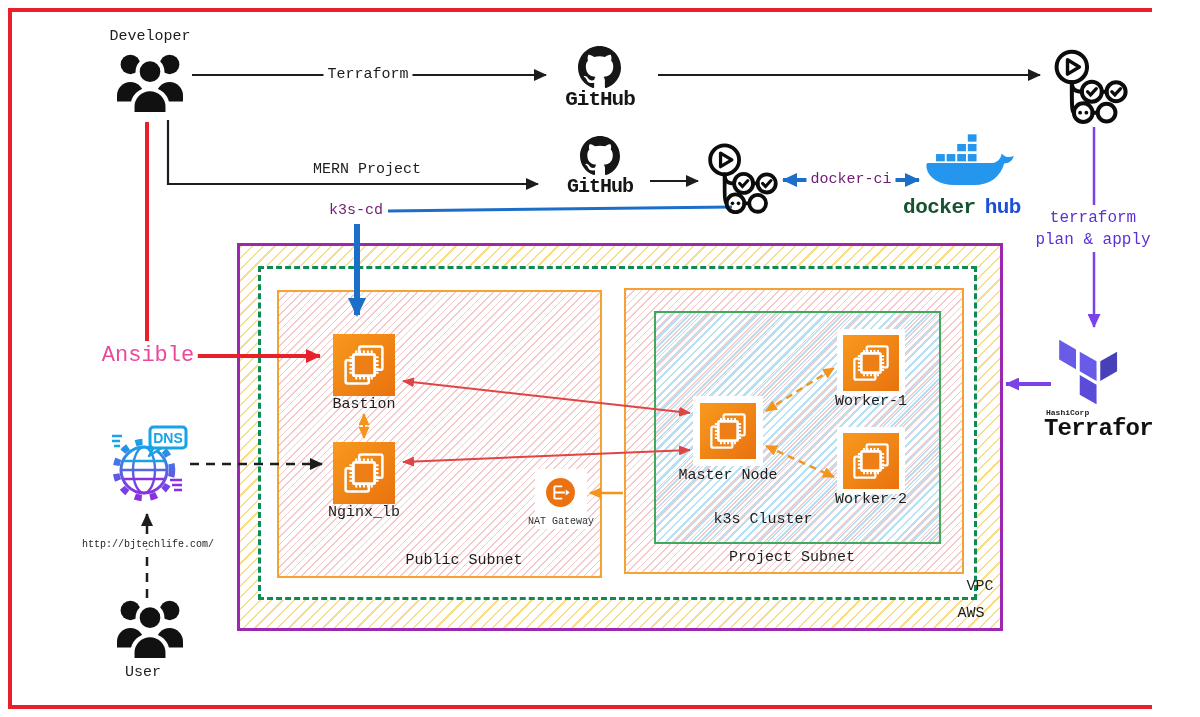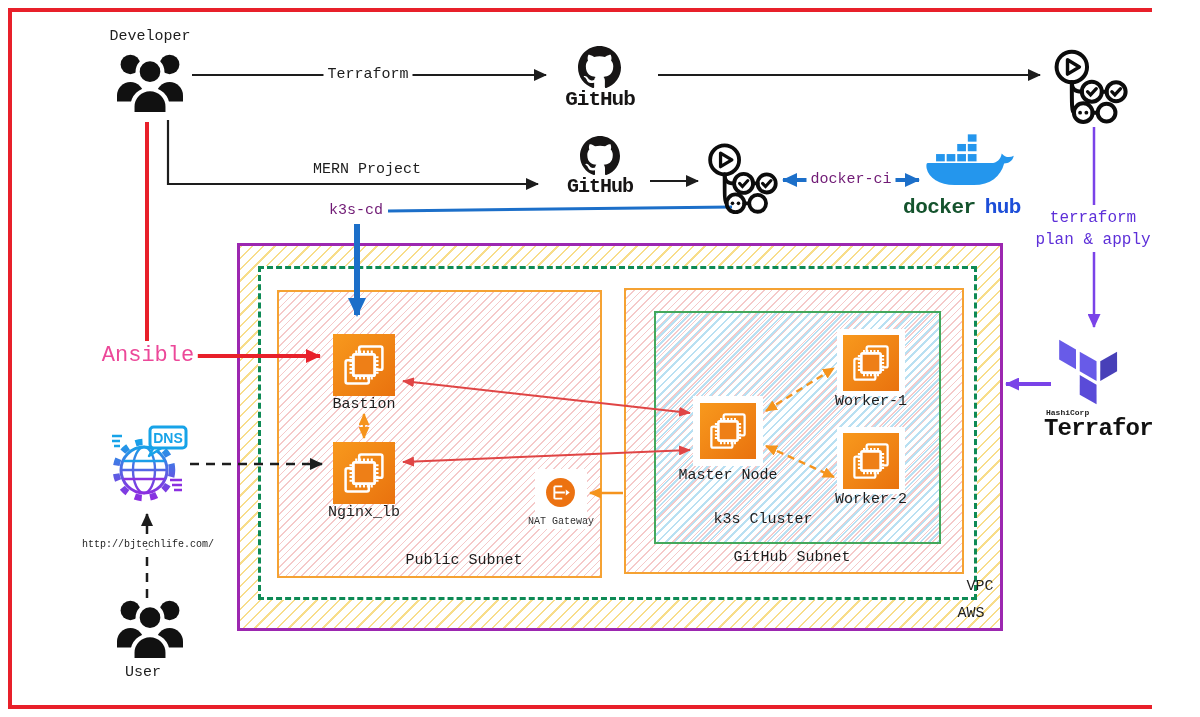--- a/index.html
+++ b/index.html
@@ -276,21 +276,21 @@
 
   <div class="lbl hashicorp" style="left:1046px;top:409px">HashiCorp</div>
   <div class="lbl tf-brand" style="left:1044px;top:416px">Terraform</div>
 
   <div class="lbl bg redtx" style="left:148px;top:356px">Ansible</div>
   <div class="lbl bg" style="left:148px;top:544px;font-size:10px">http://bjtechlife.com/</div>
 
   <div class="lbl" style="left:971px;top:614px">AWS</div>
   <div class="lbl" style="left:980px;top:587px">VPC</div>
   <div class="lbl" style="left:464px;top:561px">Public Subnet</div>
-  <div class="lbl" style="left:792px;top:558px">GitHub Subnet</div>
+  <div class="lbl" style="left:792px;top:558px">Project Subnet</div>
   <div class="lbl" style="left:763px;top:520px">k3s Cluster</div>
 
   <div class="lbl" style="left:364px;top:405px">Bastion</div>
   <div class="lbl" style="left:364px;top:513px">Nginx_lb</div>
   <div class="lbl tiny" style="left:561px;top:521px">NAT Gateway</div>
   <div class="lbl" style="left:728px;top:476px">Master Node</div>
   <div class="lbl" style="left:871px;top:402px">Worker-1</div>
   <div class="lbl" style="left:871px;top:500px">Worker-2</div>
 
 </div>

